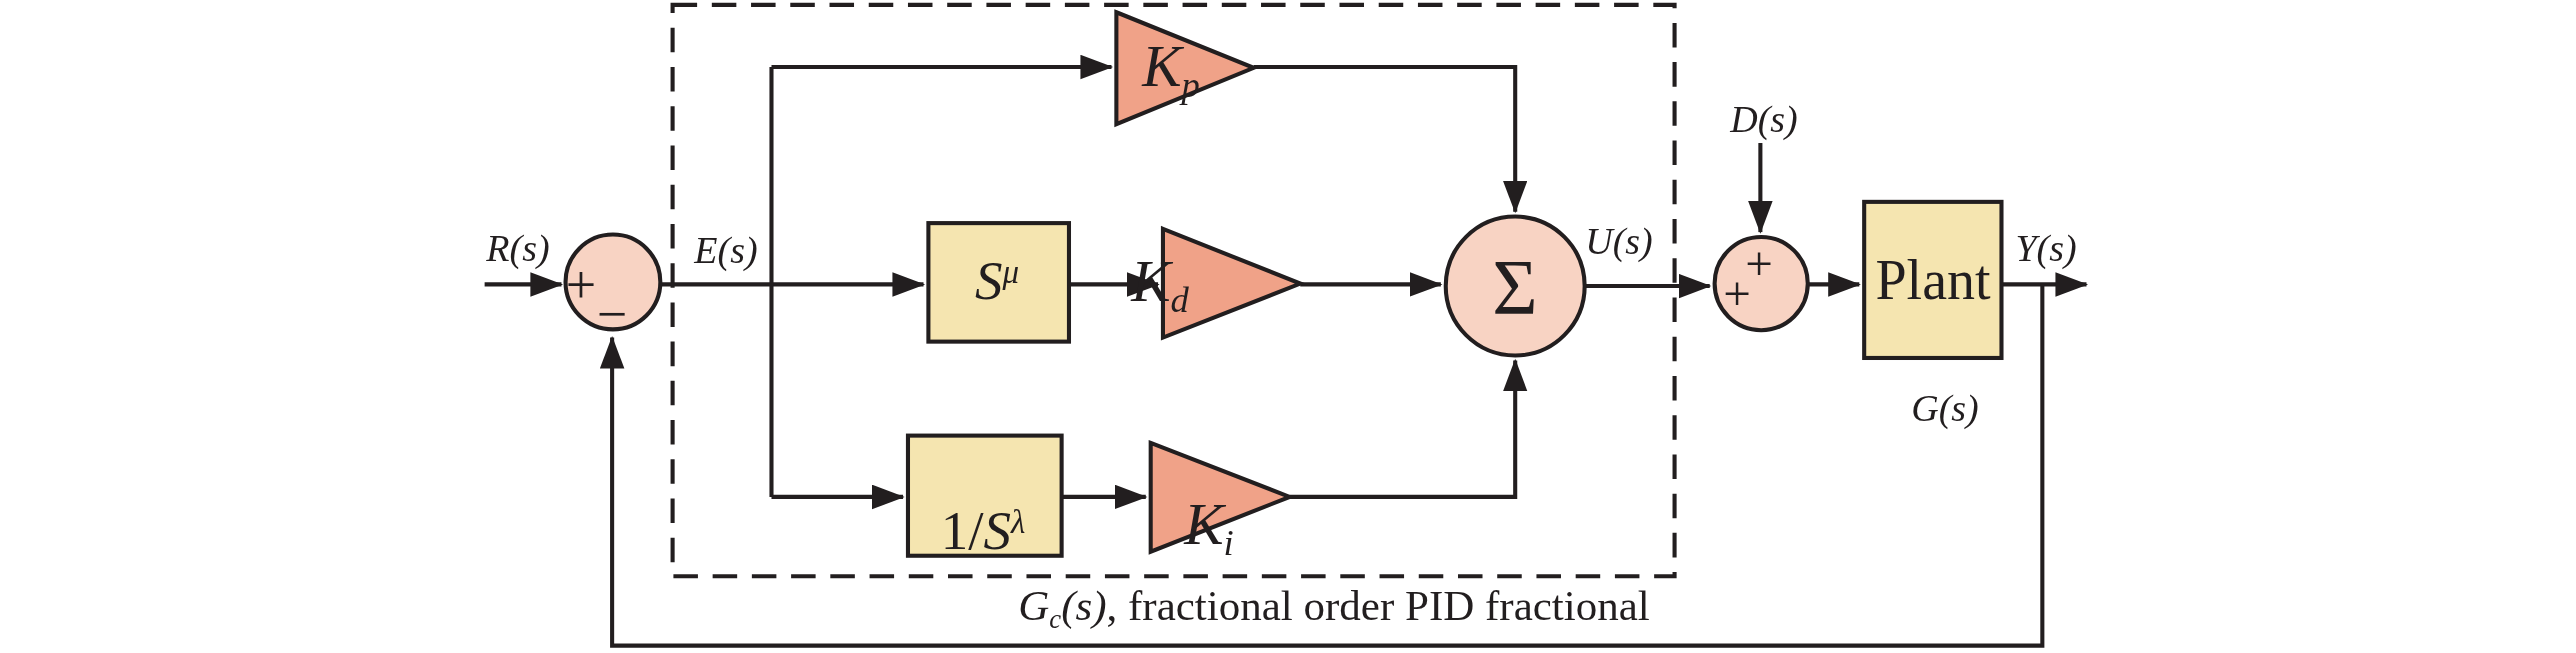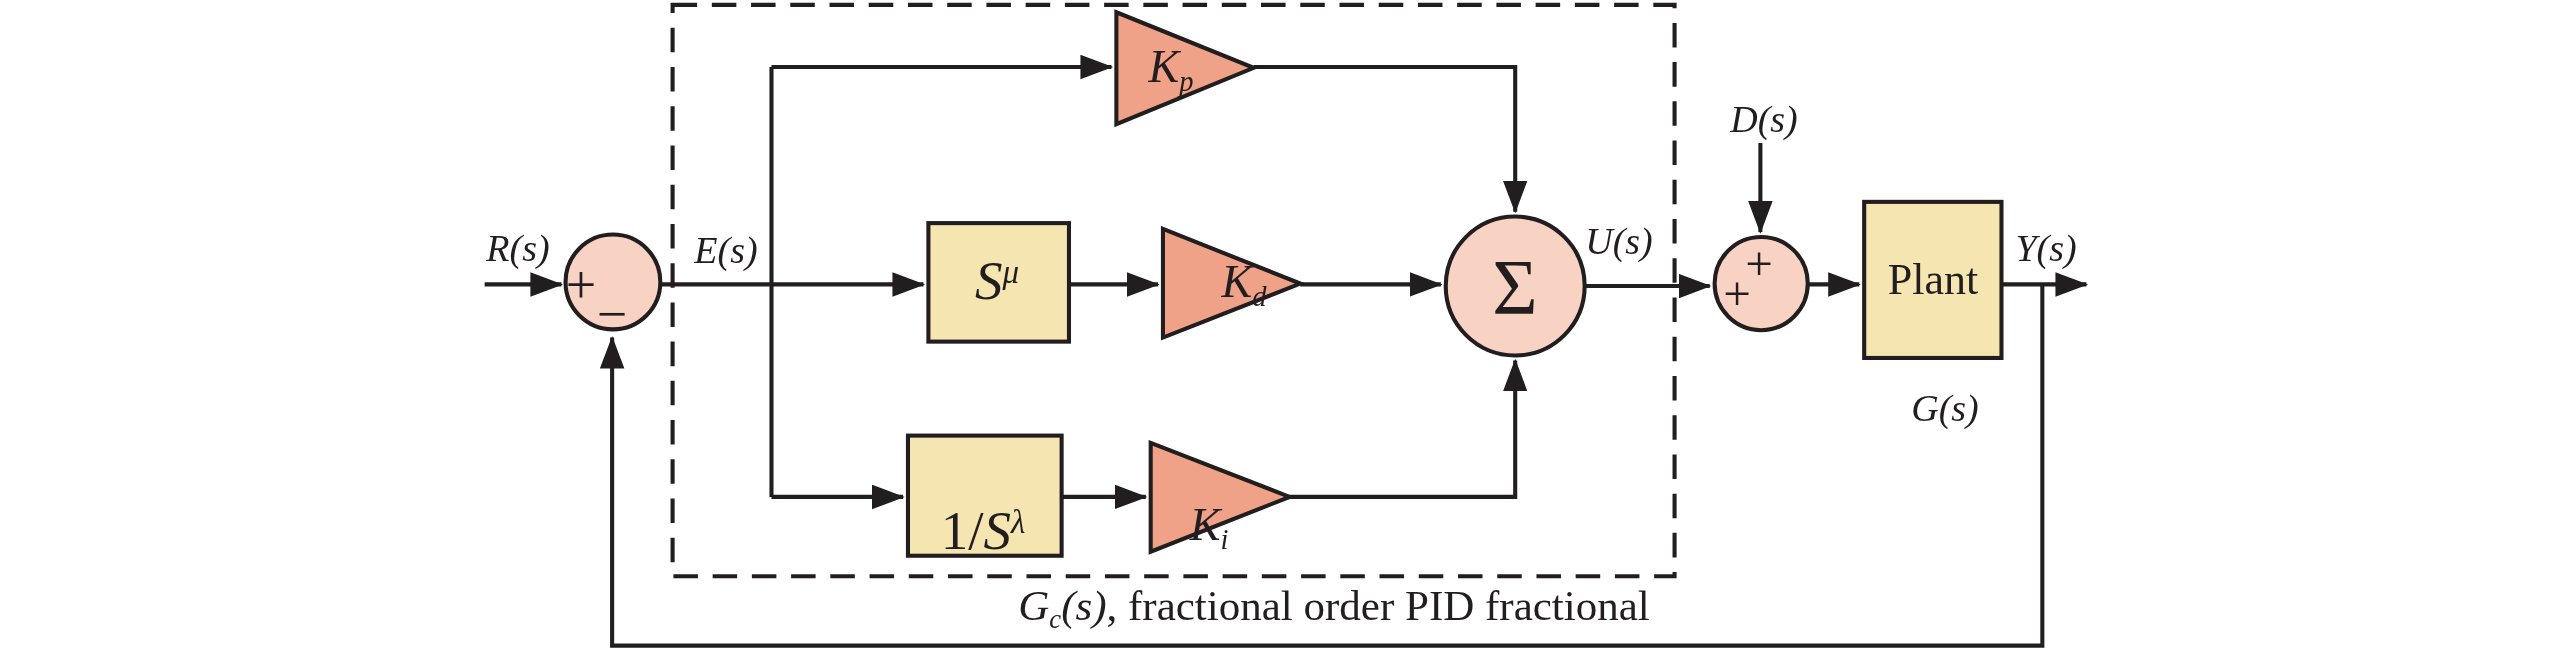--- a/index.html
+++ b/index.html
@@ -9,23 +9,23 @@
   .wire{stroke:#221e1f;stroke-width:5;fill:none;}
   .dashed{stroke:#221e1f;stroke-width:5;fill:none;stroke-dasharray:30 18;}
   .shape{stroke:#221e1f;stroke-width:5;}
   .lbl{position:absolute;transform:translate(-50%,-50%);white-space:nowrap;
        color:#221e1f;line-height:1;}
   .it{font-style:italic;}
   .rm{font-style:normal;}
   .sub{font-size:0.62em;font-style:italic;vertical-align:-0.30em;}
   .sup{font-size:0.60em;font-style:italic;vertical-align:0.48em;}
   .sig{font-size:38px;font-style:italic;}
-  .gain{font-size:46px;}
+  .gain{font-size:59px;}
   .boxlbl{font-size:55px;}
-  .plantlbl{font-size:44px;}
+  .plantlbl{font-size:56px;}
   .sigma{font-size:78px;}
   .sign{font-size:54px;}
   .sign2{font-size:49px;}
   .caption{font-size:43px;}
 </style>
 </head>
 <body>
 
 <div id="stage">
 
@@ -76,21 +76,21 @@
 
   <div class="lbl sign" style="left:581px;top:285px;">+</div>
   <div class="lbl sign" style="left:612px;top:314px;">−</div>
   <div class="lbl sigma" style="left:1515px;top:287px;">Σ</div>
   <div class="lbl sign2" style="left:1759px;top:263px;">+</div>
   <div class="lbl sign2" style="left:1737px;top:293px;">+</div>
 
   <div class="lbl gain" style="left:1171px;top:70px;">
     <span class="it">K</span><span class="sub">p</span>
   </div>
-  <div class="lbl gain" style="left:1244px;top:285px;text-align:right;">
+  <div class="lbl gain" style="left:1160px;top:285px;text-align:right;">
     <span class="it">K</span><span class="sub">d</span>
   </div>
   <div class="lbl gain" style="left:1209px;top:528px;">
     <span class="it">K</span><span class="sub">i</span>
   </div>
 
   <div class="lbl boxlbl" style="left:997px;top:280px;">
     <span class="it">S</span><span class="sup">μ</span>
   </div>
   <div class="lbl boxlbl" style="left:983px;top:494px;margin-top:36px;">

